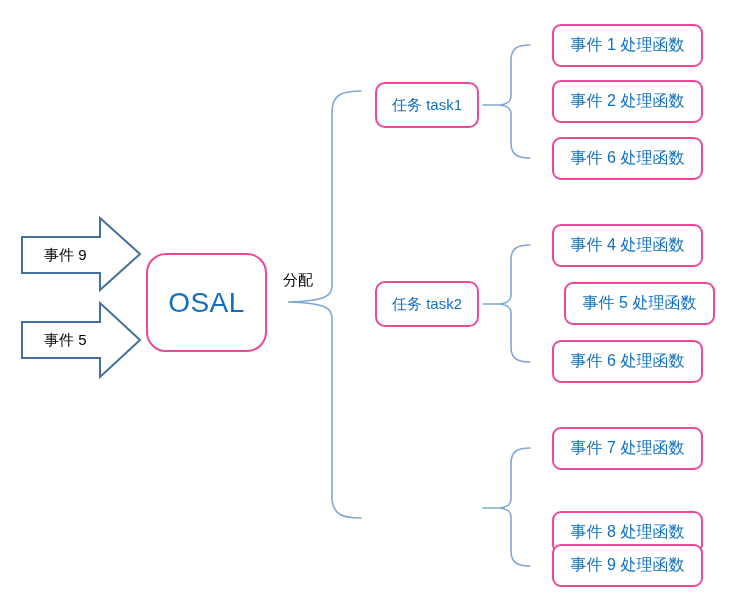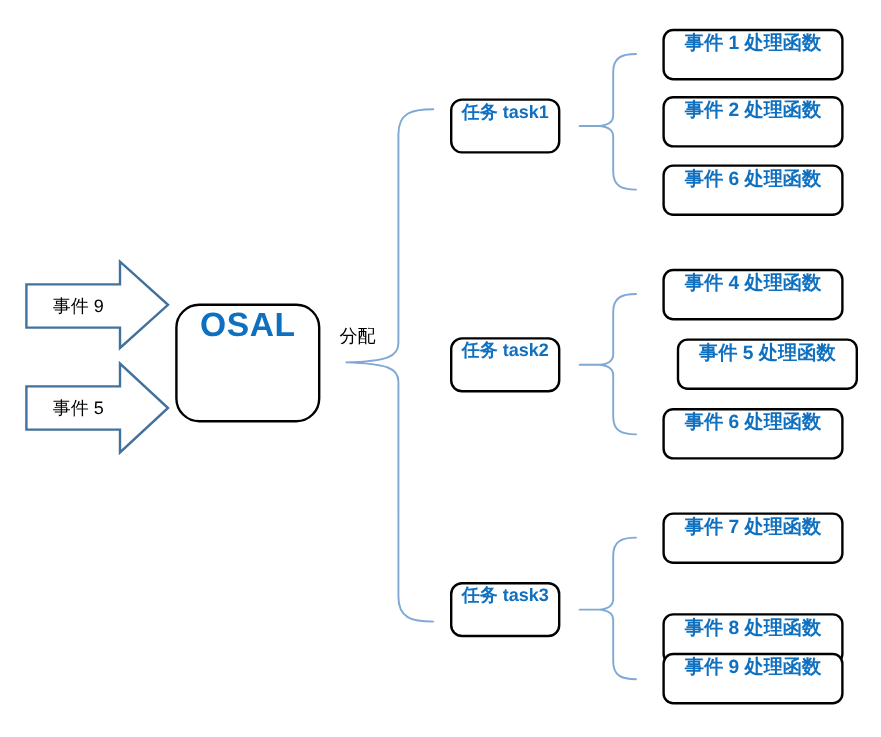--- a/index.html
+++ b/index.html
@@ -8,31 +8,31 @@
     width: 734px;
     height: 614px;
     background: #ffffff;
     font-family: "Liberation Sans", "DejaVu Sans", sans-serif;
     overflow: hidden;
   }
   .layer { position: absolute; left: 0; top: 0; }
   .box {
     position: absolute;
     box-sizing: border-box;
-    border: 2px solid #000000;
+    border: 2px solid #ec4899;
     background: #ffffff;
     display: flex;
-    align-items: flex-start;
+    align-items: center;
     justify-content: center;
-    font-weight: bold;
+    font-weight: normal;
     color: #1070C0;
     white-space: nowrap;
   }
   .osal-box   { left: 146px; top: 253px; width: 121px; height: 99px; border-radius: 20px; font-size: 28px; letter-spacing: 0.5px; }
-  .task-box   { left: 375px; width: 92px; height: 46px; border-radius: 10px; font-size: 15px; }
+  .task-box   { left: 375px; width: 104px; height: 46px; border-radius: 10px; font-size: 15px; }
   .task-1 { top: 82px; }
   .task-2 { top: 281px; }
   .task-3 { top: 485px; }
   .handler-box { left: 552px; width: 151px; height: 43px; border-radius: 9px; font-size: 16px; }
   .h-0 { top: 24px; }  .h-1 { top: 80px; }  .h-2 { top: 137px; }
   .h-3 { top: 224px; } .h-4 { top: 282px; margin-left: 12px; } .h-5 { top: 340px; }
   .h-6 { top: 427px; } .h-7 { top: 511px; } .h-8 { top: 544px; }
   .plain-label {
     position: absolute;
     color: #000000;
@@ -75,23 +75,20 @@
   </div>
 
   <div class="plain-label dispatch-label">分配</div>
 
   <div class="box task-box task-1">
     <span>任务 task1</span>
   </div>
   <div class="box task-box task-2">
     <span>任务 task2</span>
   </div>
-  <div class="box task-box task-3">
-    <span>任务 task3</span>
-  </div>
 
   <div class="box handler-box h-0">
     <span>事件 1 处理函数</span>
   </div>
   <div class="box handler-box h-1">
     <span>事件 2 处理函数</span>
   </div>
   <div class="box handler-box h-2">
     <span>事件 6 处理函数</span>
   </div>

